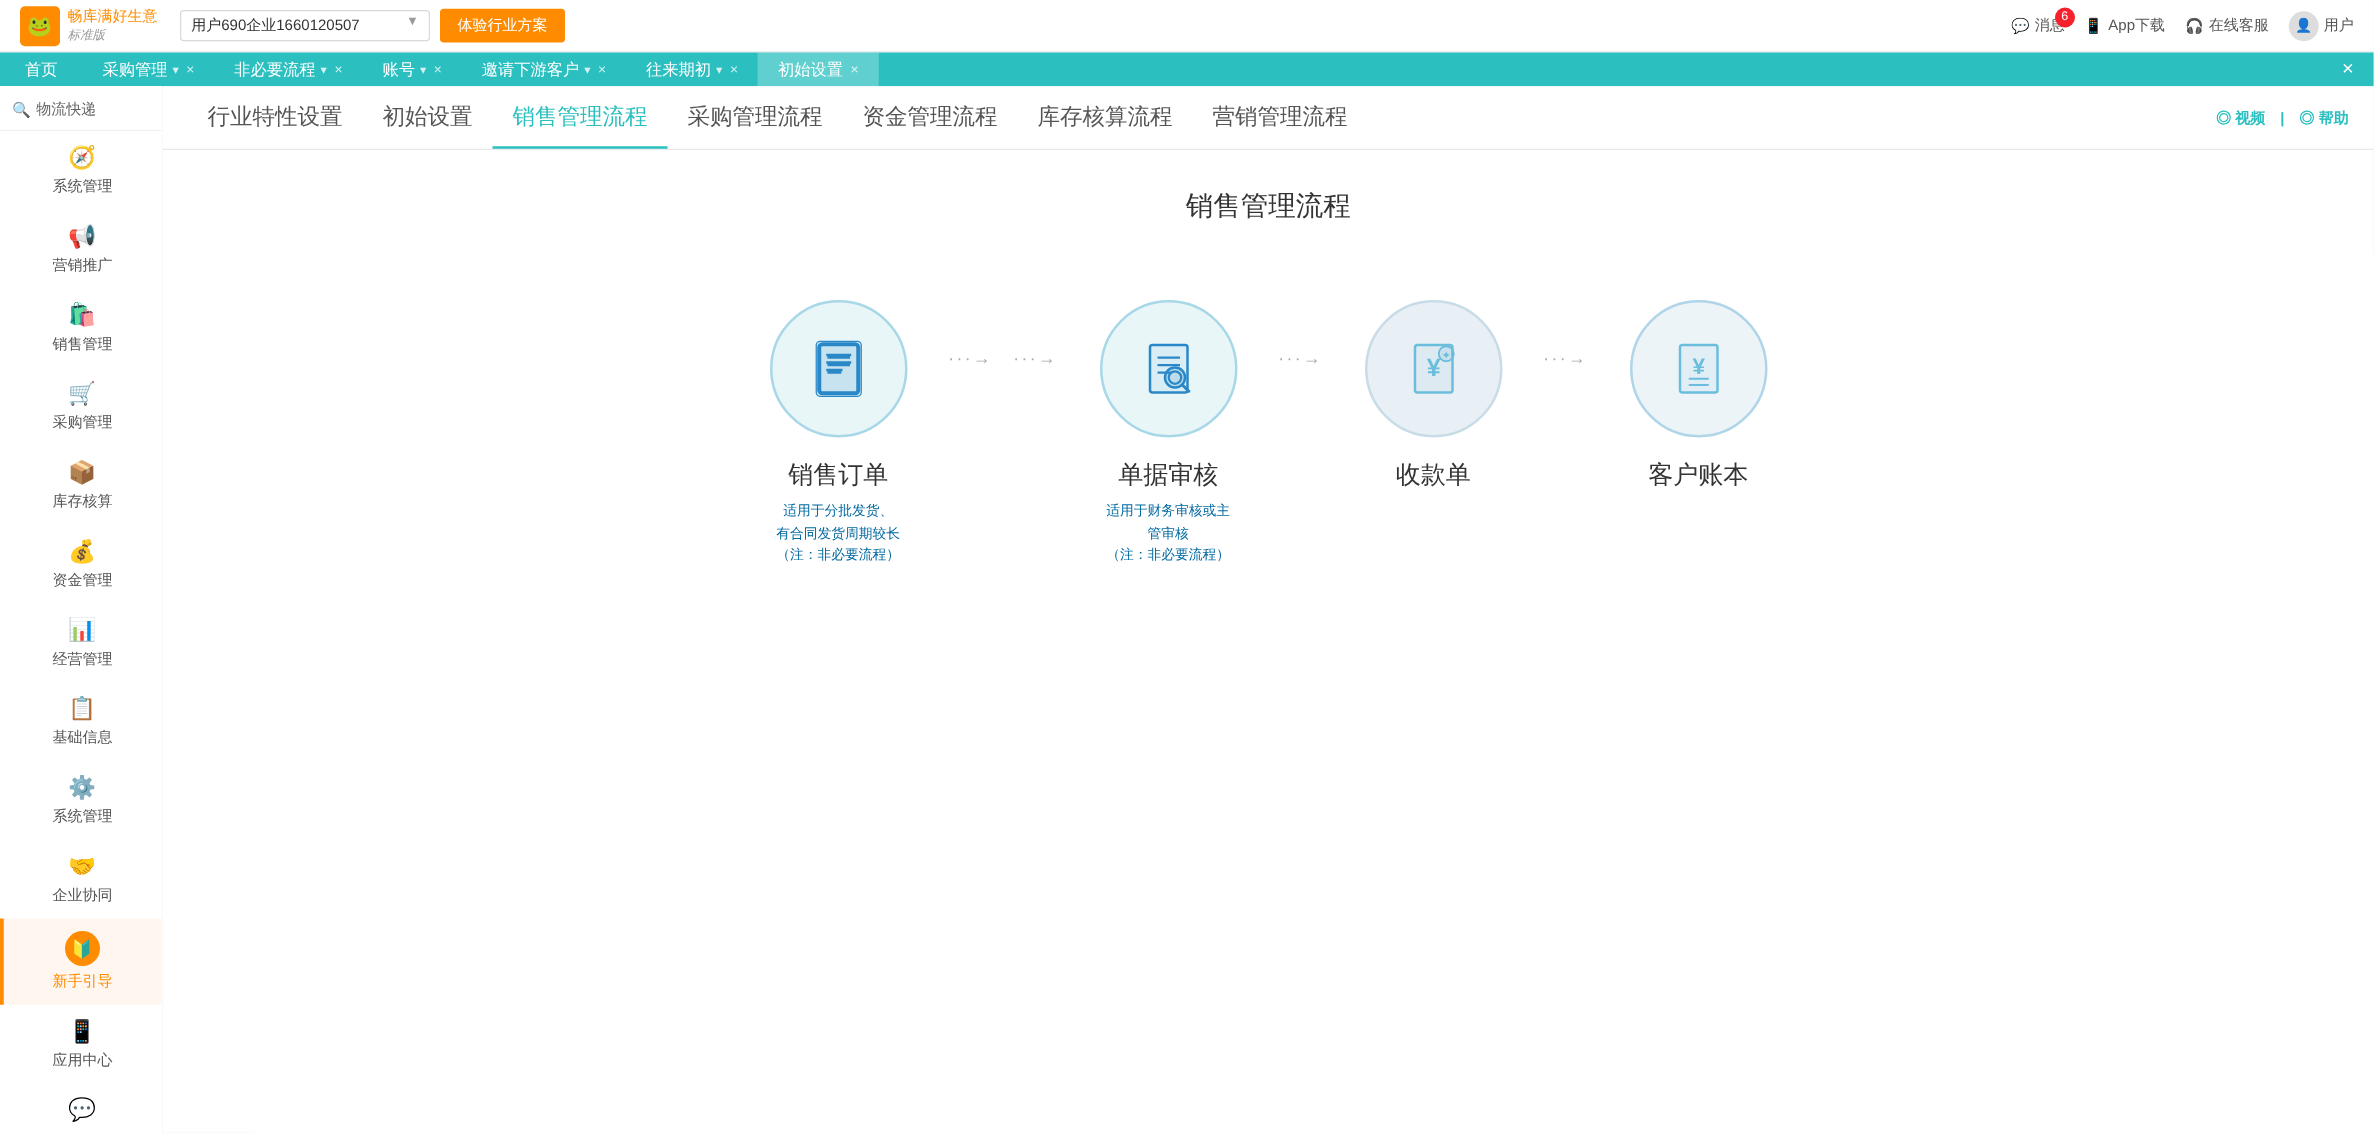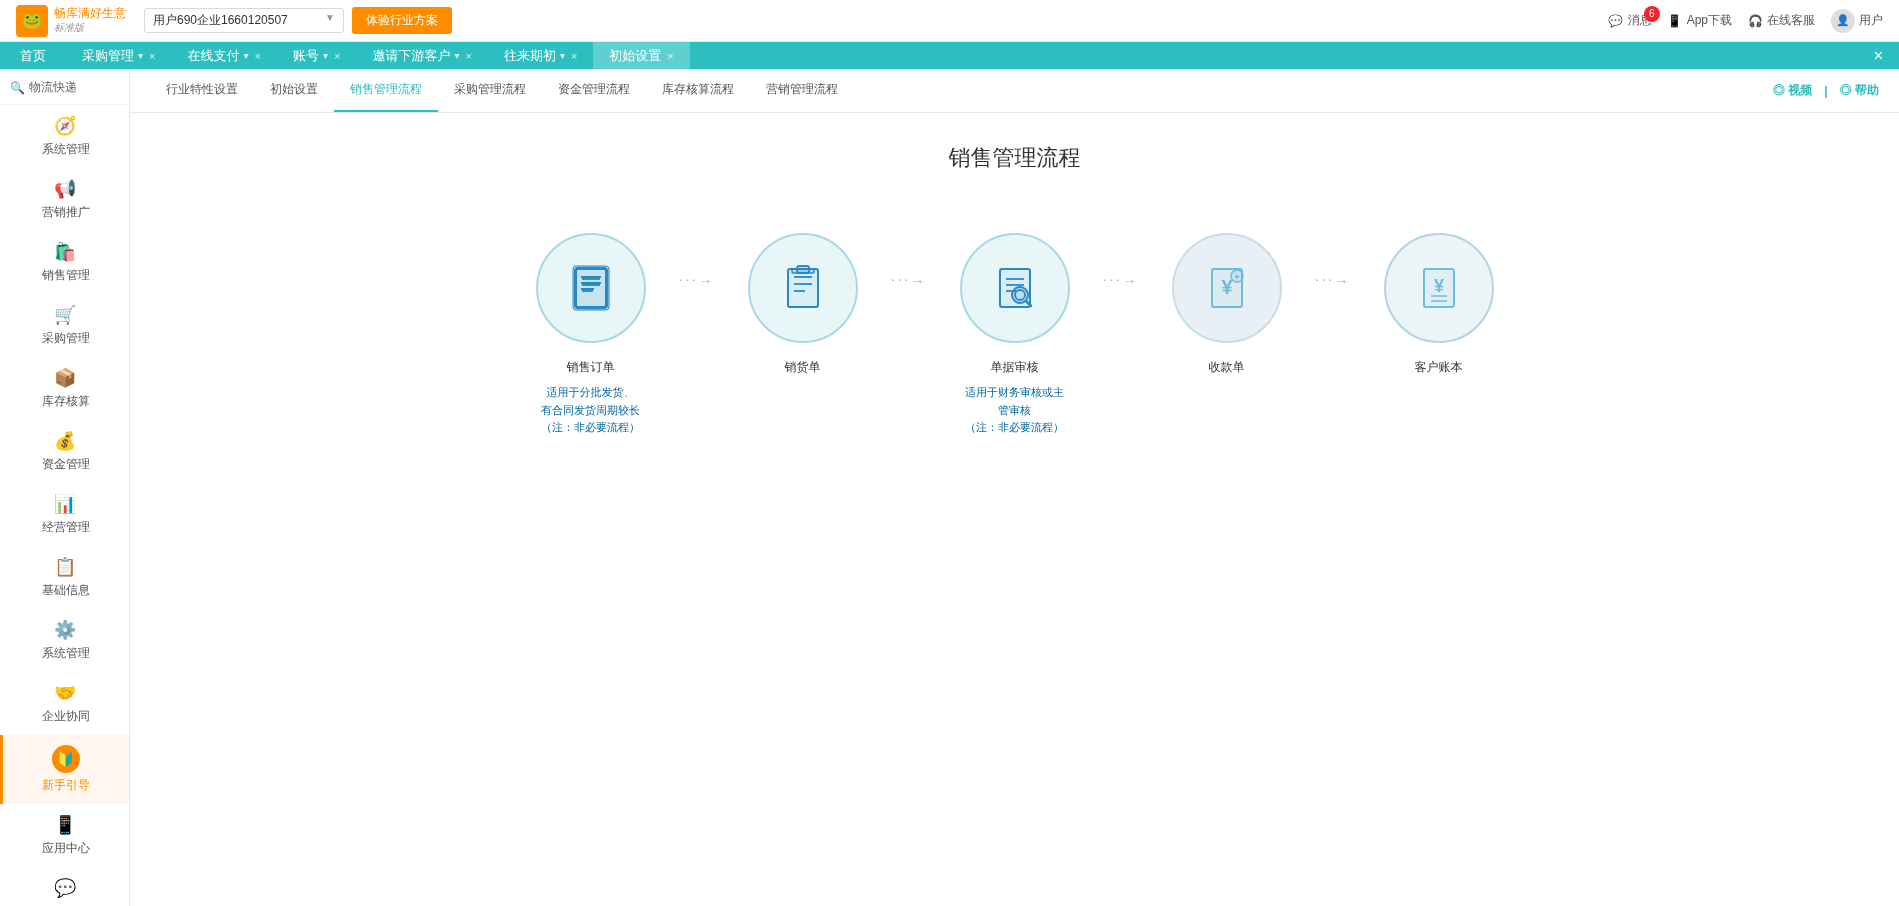--- a/index.html
+++ b/index.html
@@ -78,21 +78,21 @@
 
     
     .content-panel { flex: 1; background: #fff; overflow-y: auto; display: flex; flex-direction: column; }
 
     
     .sub-tabs {
       display: flex; align-items: center; border-bottom: 1px solid #e8e8e8;
       padding: 0 20px; background: #fff; flex-shrink: 0;
     }
     .sub-tab {
-      padding: 12px 16px; cursor: pointer; font-size: 12px; color: #555;
+      padding: 12px 16px; cursor: pointer; font-size: 18px; color: #555;
       border-bottom: 2px solid transparent; white-space: nowrap;
     }
     .sub-tab.active { color: #2bbfbf; border-bottom-color: #2bbfbf; }
     .sub-tabs-right { margin-left: auto; display: flex; align-items: center; gap: 12px; color: #2bbfbf; font-size: 12px; cursor: pointer; font-weight: bold; }
 
     
     .flow-content { flex: 1; padding: 30px 40px; }
     .flow-title { text-align: center; font-size: 22px; color: #333; margin-bottom: 60px; font-weight: normal; }
 
     .flow-steps {
@@ -103,21 +103,21 @@
       display: flex; flex-direction: column; align-items: center;
       width: 160px; flex-shrink: 0;
     }
     .step-circle {
       width: 110px; height: 110px; border-radius: 50%;
       border: 2px solid #a8d8e8; background: #e8f6f8;
       display: flex; align-items: center; justify-content: center;
       margin-bottom: 16px;
     }
     .step-circle svg { width: 52px; height: 52px; }
-    .step-name { font-size: 12px; color: #333; margin-bottom: 8px; font-weight: 500; }
+    .step-name { font-size: 20px; color: #333; margin-bottom: 8px; font-weight: 500; }
     .step-desc { font-size: 11px; color: #0369a1; text-align: center; line-height: 1.6; }
 
     .flow-arrow {
       display: flex; align-items: center; margin-top: 38px;
       color: #999; font-size: 20px; padding: 0 8px;
       flex-shrink: 0;
     }
     .step-circle.dim {
       border-color: #c8dce8; background: #e8f0f5;
     }
@@ -166,21 +166,21 @@
   <div class="nav-tabs-bar">
     <div class="nav-tab nav-tab-home">
       <span>首页</span>
     </div>
     <div class="nav-tab">
       <span>采购管理</span>
       <span class="dropdown-arrow">▾</span>
       <span class="close-btn">×</span>
     </div>
     <div class="nav-tab">
-      <span>在线支付</span>
+      <span>非必要流程</span>
       <span class="dropdown-arrow">▾</span>
       <span class="close-btn">×</span>
     </div>
     <div class="nav-tab">
       <span>账号</span>
       <span class="dropdown-arrow">▾</span>
       <span class="close-btn">×</span>
     </div>
     <div class="nav-tab">
       <span>邀请下游客户</span>
@@ -316,35 +316,20 @@
               </svg>
             </div>
             <div class="step-name">销售订单</div>
             <div class="step-desc">适用于分批发货、<br>有合同发货周期较长<br>（注：非必要流程）</div>
           </div>
 
           <div class="flow-arrow">
             <span style="letter-spacing:2px; color:#aaa; font-size:14px;">···→</span>
           </div>
 
-          <div class="flow-step">
-            <div class="step-circle">
-              <svg viewBox="0 0 52 52" fill="none" xmlns="http://www.w3.org/2000/svg">
-                <rect x="11" y="7" width="30" height="38" rx="2" fill="rgba(42,136,200,0.08)" stroke="#2a88c8" stroke-width="2"></rect>
-                <line x1="17" y1="15" x2="35" y2="15" stroke="#2a88c8" stroke-width="1.8"></line>
-                <line x1="17" y1="22" x2="35" y2="22" stroke="#2a88c8" stroke-width="1.8"></line>
-                <line x1="17" y1="29" x2="28" y2="29" stroke="#2a88c8" stroke-width="1.8"></line>
-
-                <rect x="20" y="4" width="12" height="7" rx="2" fill="rgba(42,136,200,0.2)" stroke="#2a88c8" stroke-width="1.8"></rect>
-                <rect x="15" y="7" width="22" height="4" rx="1" fill="rgba(42,136,200,0.15)" stroke="#2a88c8" stroke-width="1.5"></rect>
-              </svg>
-            </div>
-            <div class="step-name">销货单</div>
-            <div class="step-desc"></div>
-          </div>
 
           <div class="flow-arrow">
             <span style="letter-spacing:2px; color:#aaa; font-size:14px;">···→</span>
           </div>
 
           <div class="flow-step">
             <div class="step-circle">
               <svg viewBox="0 0 52 52" fill="none" xmlns="http://www.w3.org/2000/svg">
                 <rect x="11" y="7" width="30" height="38" rx="2" fill="rgba(42,136,200,0.08)" stroke="#2a88c8" stroke-width="2"></rect>
                 <line x1="17" y1="17" x2="35" y2="17" stroke="#2a88c8" stroke-width="1.8"></line>

